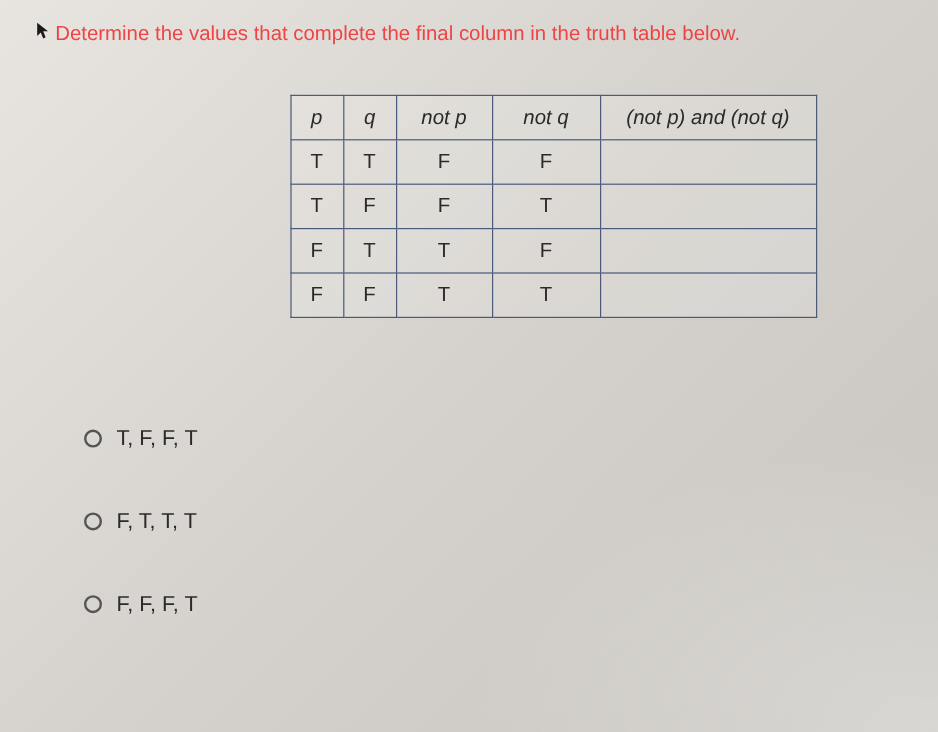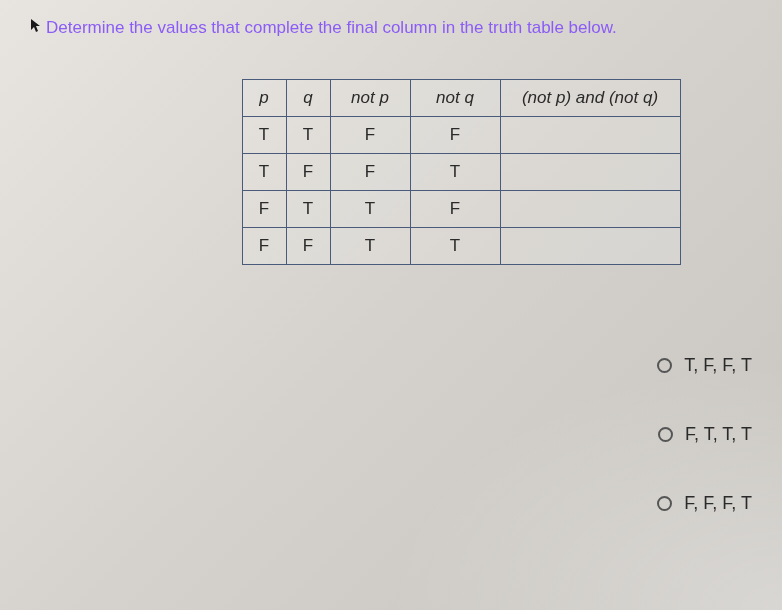--- a/index.html
+++ b/index.html
@@ -32,21 +32,21 @@
       z-index: 1;
     }
     .cursor-icon {
       display: inline-block;
       vertical-align: middle;
       margin-right: 4px;
     }
     .question {
       font-size: 17px;
       font-weight: 400;
-      color: #8b5cf6;
+      color: #ef4444;
       margin-bottom: 40px;
     }
     .table-wrap {
       display: flex;
       justify-content: center;
       margin-left: 140px;
       margin-bottom: 90px;
     }
     table.truth {
       border-collapse: collapse;
@@ -72,21 +72,20 @@
     .italic { font-style: italic; }
     .options {
       padding-left: 40px;
     }
     .option {
       display: flex;
       align-items: center;
       margin-bottom: 48px;
       font-size: 18px;
       color: #2a2a2a;
-      justify-content: flex-end;
     }
     .radio {
       width: 15px;
       height: 15px;
       border: 2px solid #555;
       border-radius: 50%;
       margin-right: 12px;
       background: transparent;
       flex-shrink: 0;
     }

